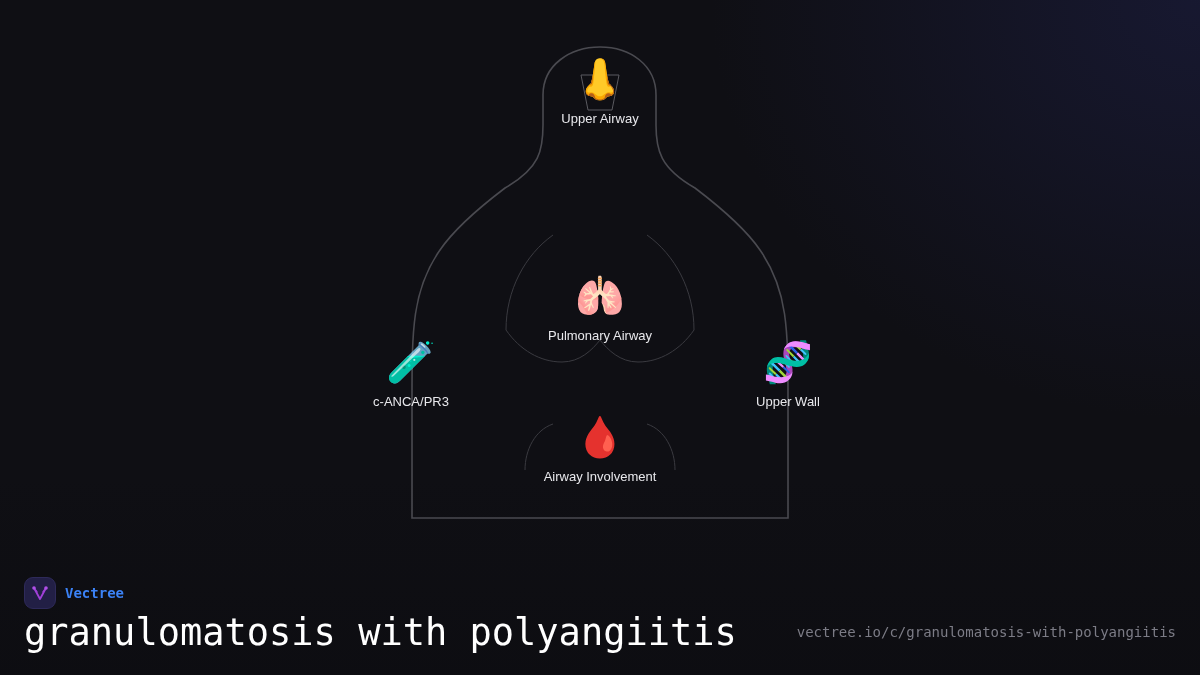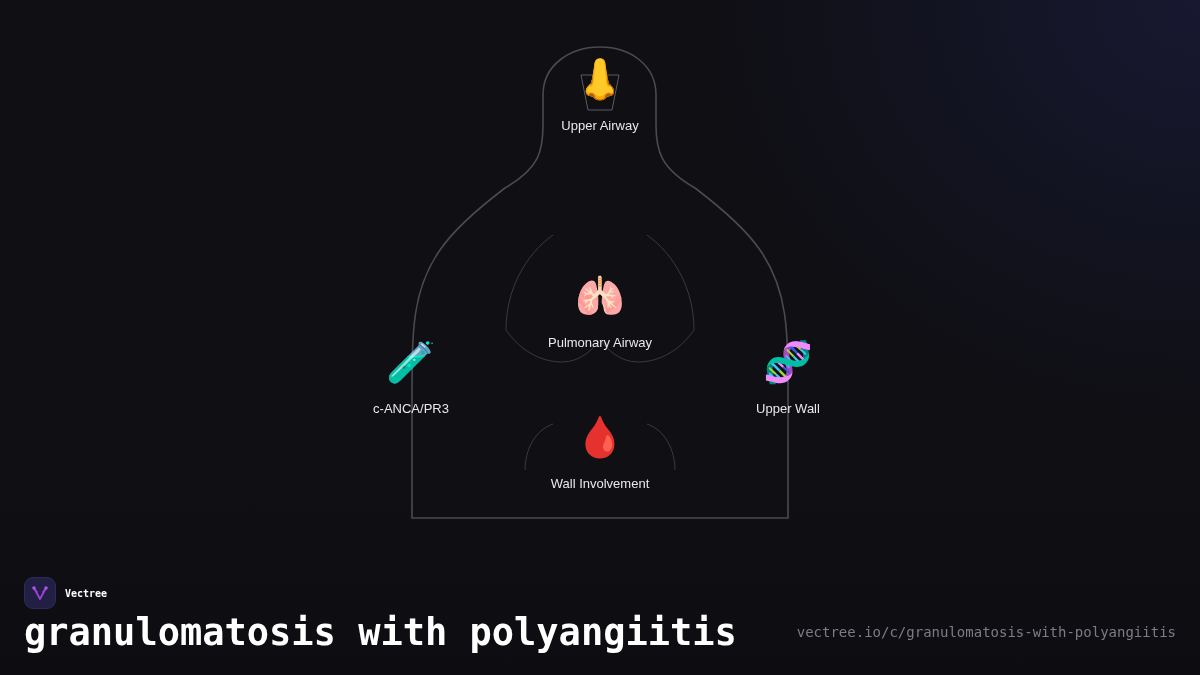--- a/index.html
+++ b/index.html
@@ -18,39 +18,39 @@
     svg.body-outline { position: absolute; left: 0; top: 0; }
     .node {
       position: absolute; transform: translateX(-50%);
       display: flex; flex-direction: column; align-items: center;
       color: #e8e8ec; font-size: 13px; white-space: nowrap;
     }
     .node .emoji {
       font-size: 40px; line-height: 46px; height: 46px;
       font-family: "DejaVu Sans", sans-serif;
     }
-    .node .label { margin-top: 16px; }
+    .node .label { margin-top: 9px; }
     .brand {
       position: absolute; left: 24px; top: 577px;
       display: flex; align-items: center; gap: 9px;
     }
     .brand-logo {
       width: 32px; height: 32px; border-radius: 9px;
       background: #221f45; border: 1px solid #2e2a5a;
       display: flex; align-items: center; justify-content: center;
       box-sizing: border-box;
     }
     .brand-name {
-      color: #ffffff; font-family: "DejaVu Sans Mono", monospace;
-      font-weight: bold; font-size: 10px;
+      color: #3b82f6; font-family: "DejaVu Sans Mono", monospace;
+      font-weight: bold; font-size: 14px;
     }
     .title {
       position: absolute; left: 24px; top: 608px;
       color: #ffffff; font-family: "DejaVu Sans Mono", monospace;
-      font-weight: bold; font-size: 37px; letter-spacing: 0px; line-height: 50px;
+      font-weight: normal; font-size: 37px; letter-spacing: 0px; line-height: 50px;
     }
     .url {
       position: absolute; right: 24px; top: 624px;
       color: #7c7c86; font-family: "DejaVu Sans Mono", monospace; font-size: 14px;
     }
   </style>
 </head>
 <body>
 
 <div class="bg-glow"></div>
@@ -79,21 +79,21 @@
 <div class="node" id="node-2" style="left: 411px; top: 339px;">
   <span class="emoji">🧪</span>
   <span class="label">c-ANCA/PR3</span>
 </div>
 <div class="node" id="node-3" style="left: 788px; top: 339px;">
   <span class="emoji">🧬</span>
   <span class="label">Upper Wall</span>
 </div>
 <div class="node" id="node-4" style="left: 600px; top: 414px;">
   <span class="emoji">🩸</span>
-  <span class="label">Wall Involvement</span>
+  <span class="label">Airway Involvement</span>
 </div>
 
 <div class="brand">
   <div class="brand-logo">
     <svg width="18" height="18" viewBox="0 0 18 18">
       <path d="M 3 4 L 9 15 L 15 4" fill="none" stroke="#a040d8" stroke-width="1.8" stroke-linecap="round" stroke-linejoin="round"></path>
       <path d="M 3 4 L 6 8 M 15 4 L 12 8" fill="none" stroke="#a040d8" stroke-width="1.4" stroke-linecap="round"></path>
       <circle cx="3" cy="4" r="1.8" fill="#b050e8"></circle>
       <circle cx="15" cy="4" r="1.8" fill="#b050e8"></circle>
     </svg>

